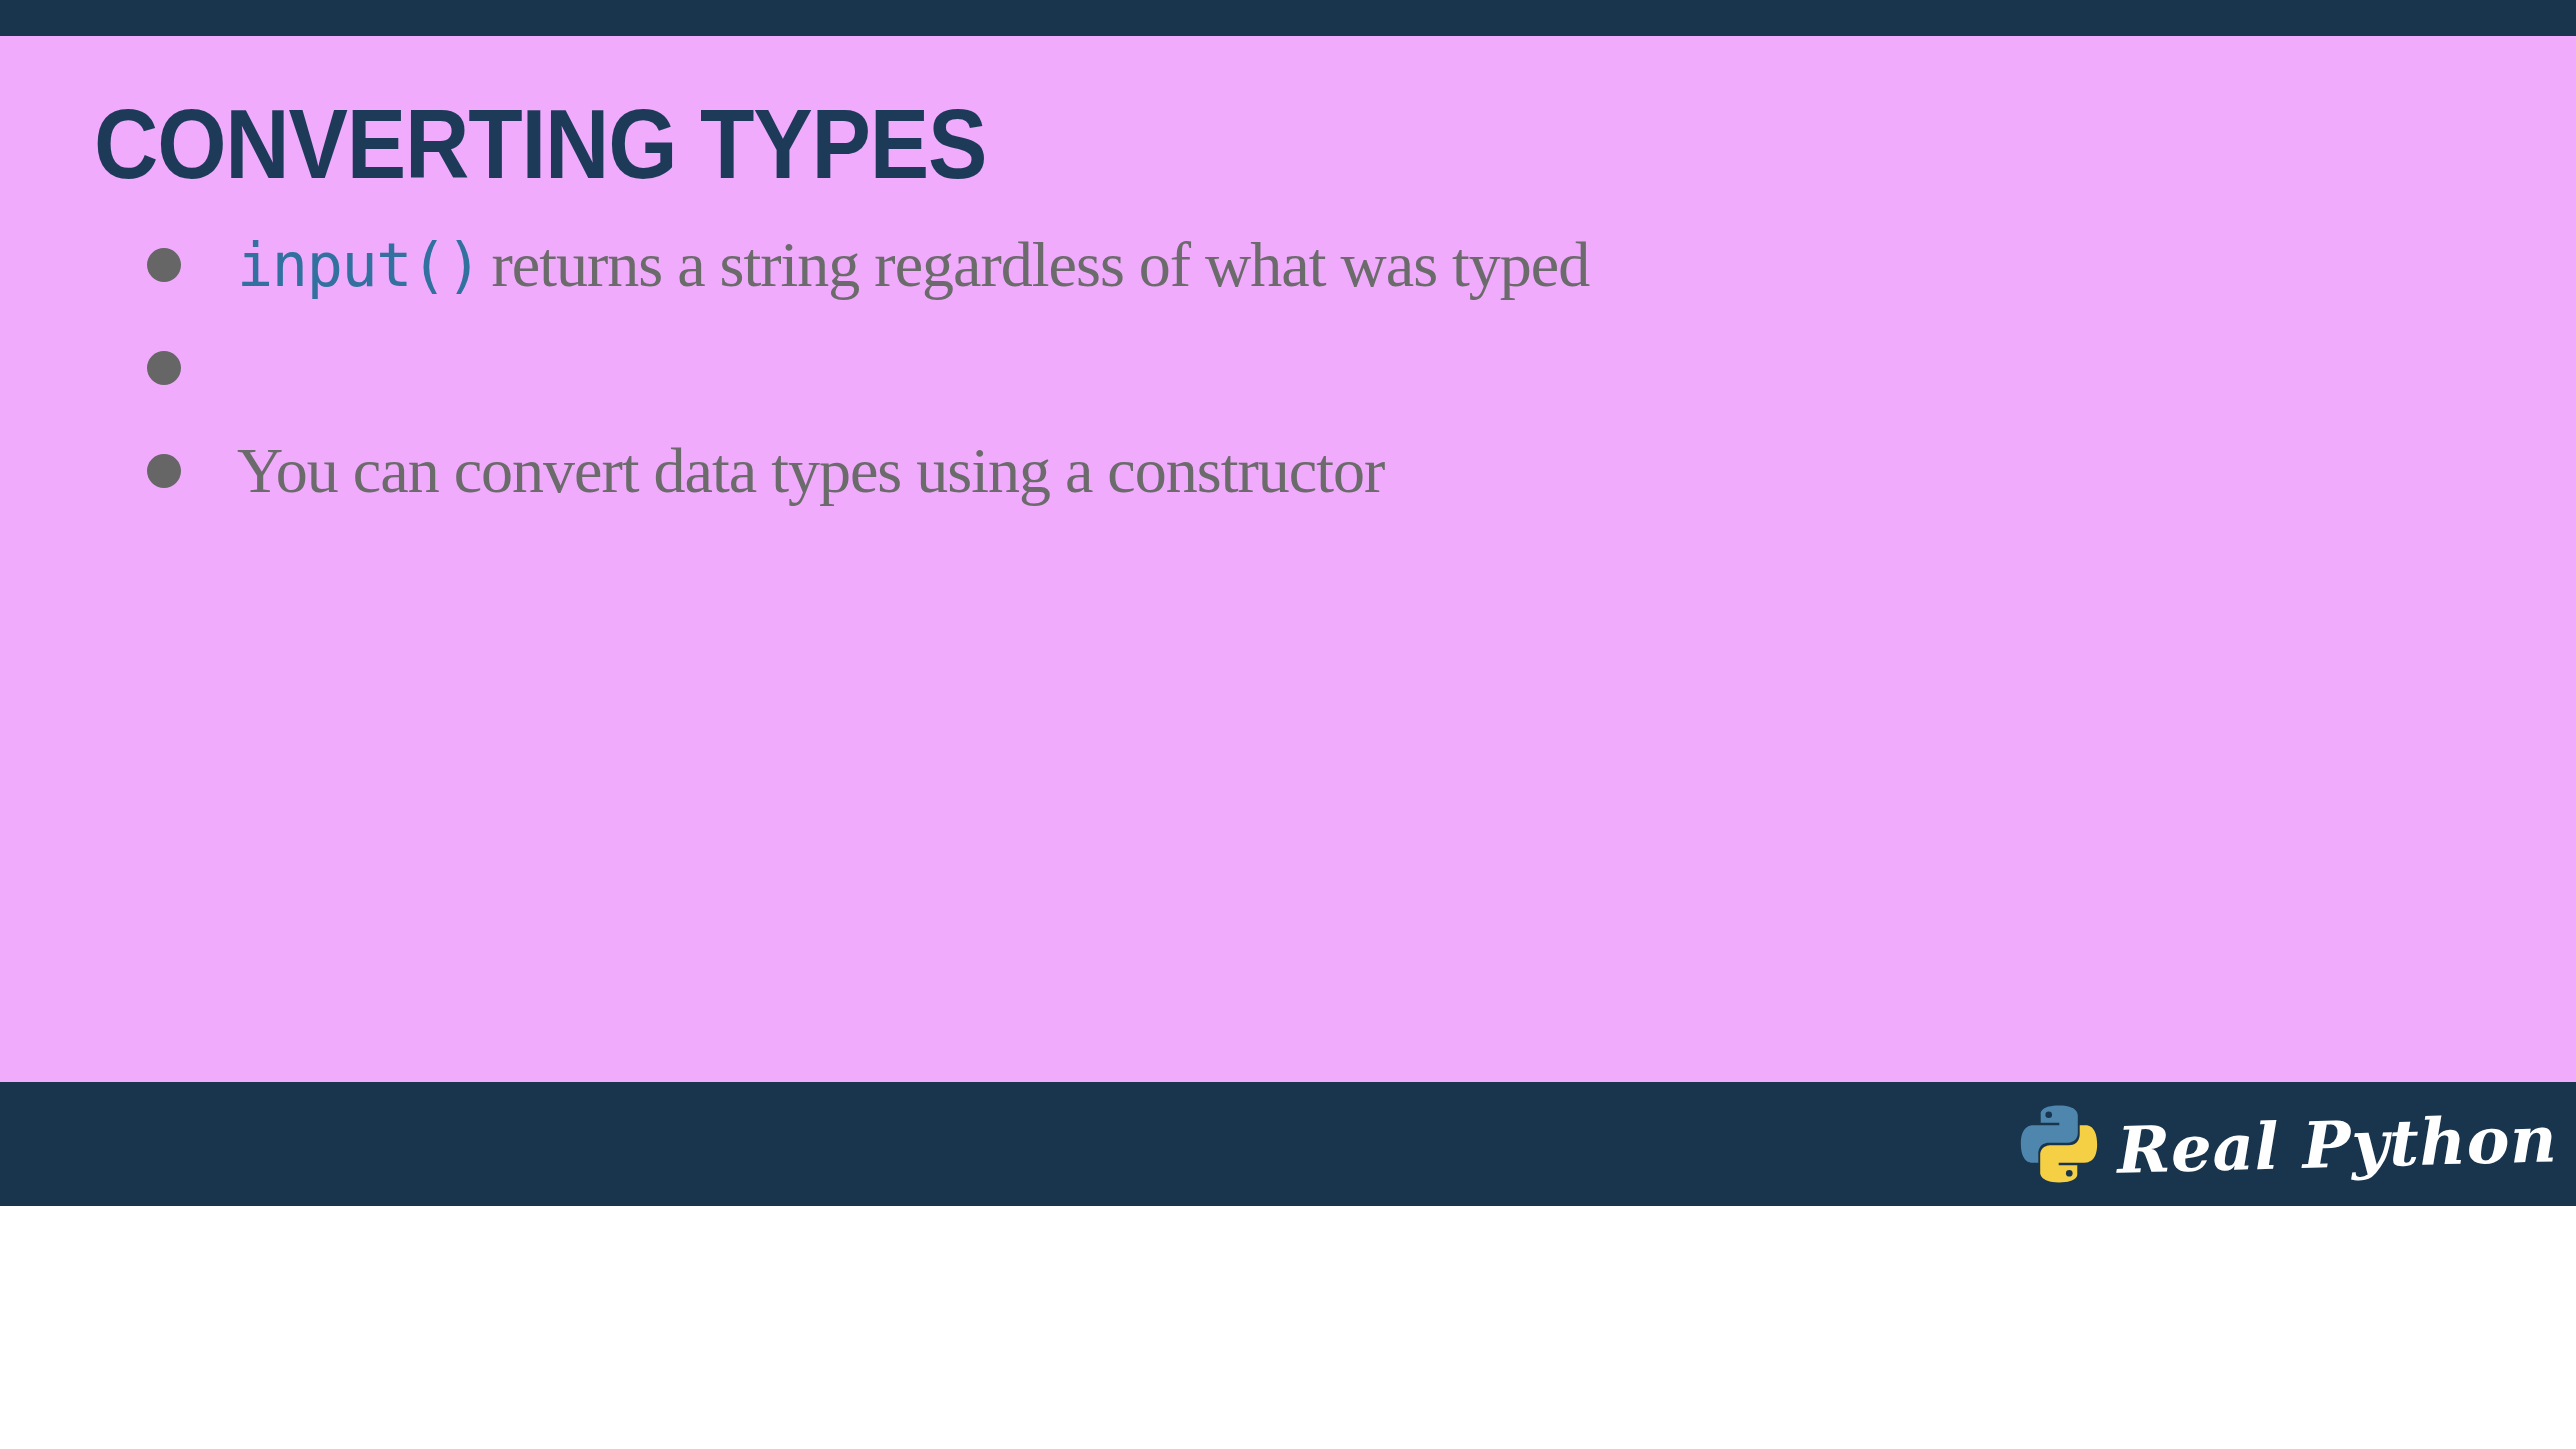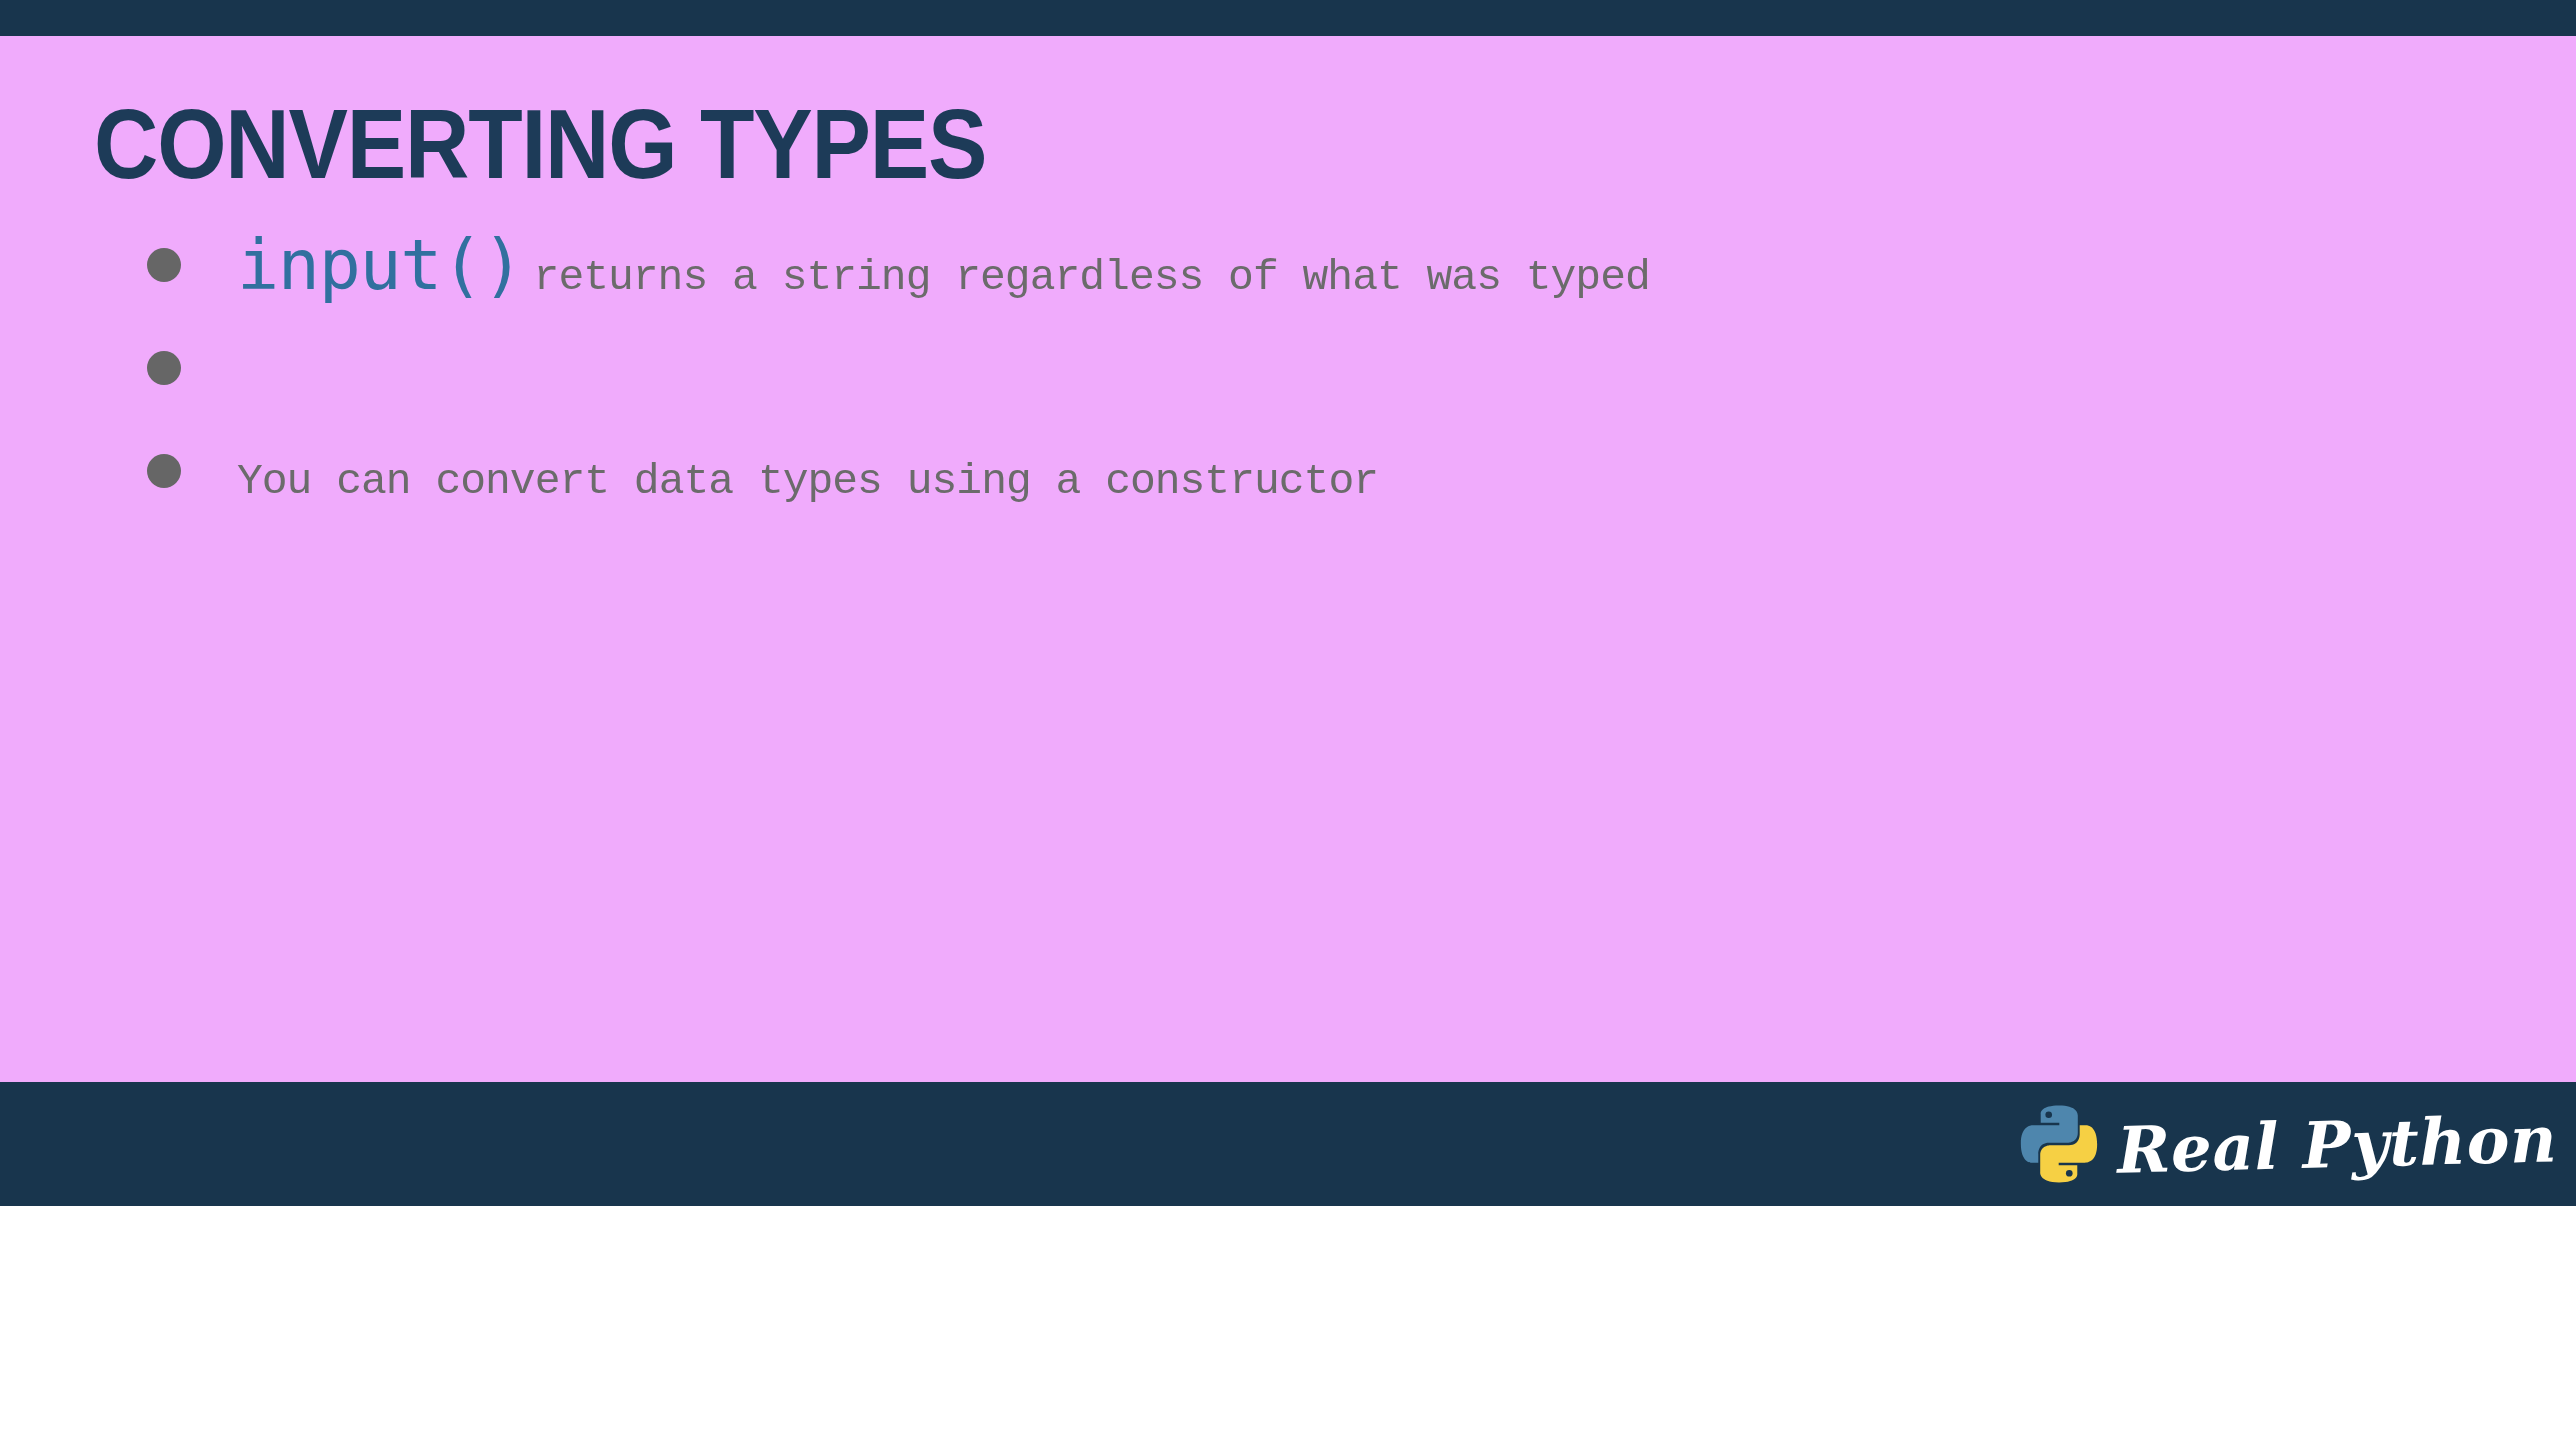--- a/index.html
+++ b/index.html
@@ -56,28 +56,28 @@
     border-radius: 50%;
     background: #666666;
     margin-right: 56px;
   }
   .bullet-line {
     white-space: nowrap;
     font-size: 64px;
     line-height: 1;
   }
   .body-text {
-    font-family: Liberation Mono, monospace;
-    font-size: 43px;
+    font-family: Liberation Serif, serif;
+    font-size: 64px;
     color: #6b6b6b;
     letter-spacing: -1px;
   }
   .inline-code {
     font-family: "DejaVu Sans Mono", monospace;
-    font-size: 70px;
+    font-size: 60px;
     color: #31709f;
     margin-right: 10.7px;
     letter-spacing: -1.3px;
   }
   .footer-bar {
     position: absolute;
     left: 0;
     bottom: 0;
     width: 2576px;
     height: 124px;

